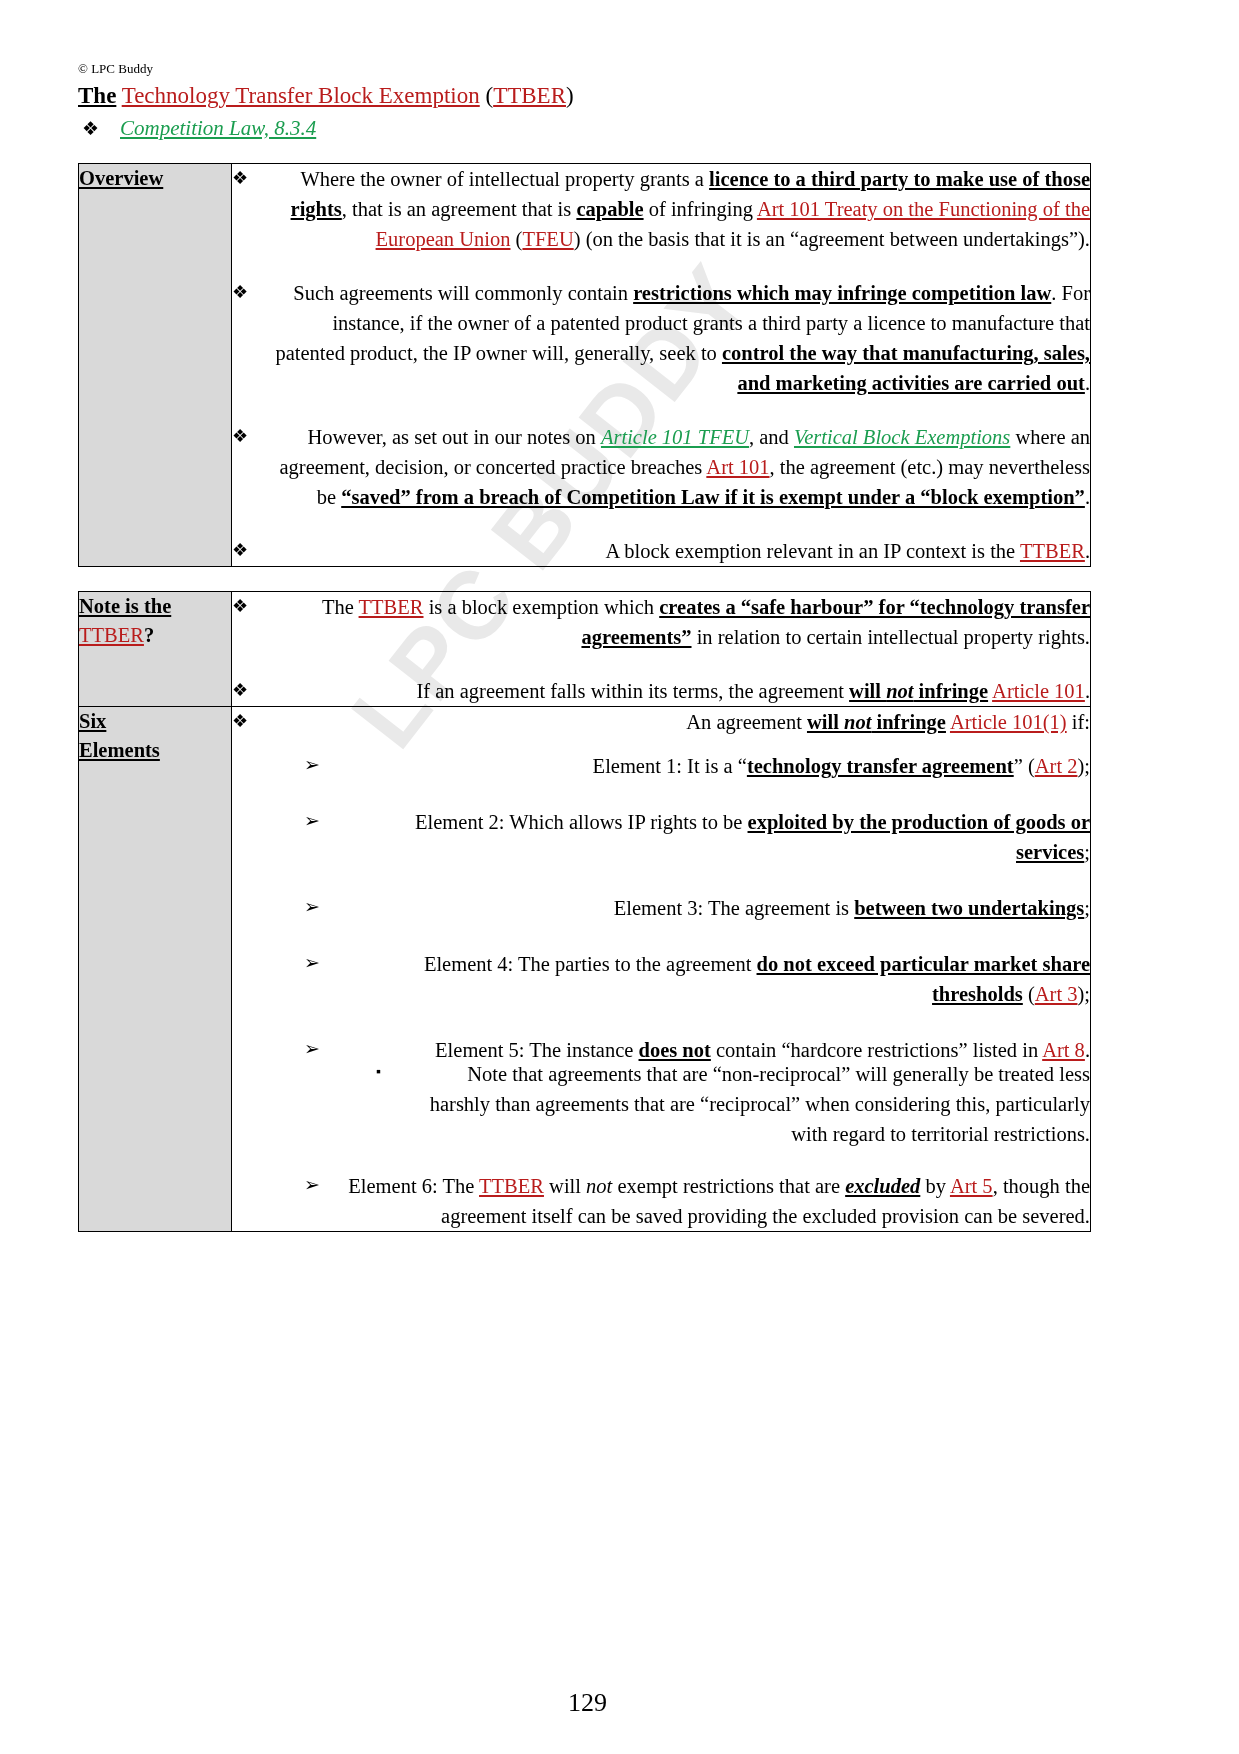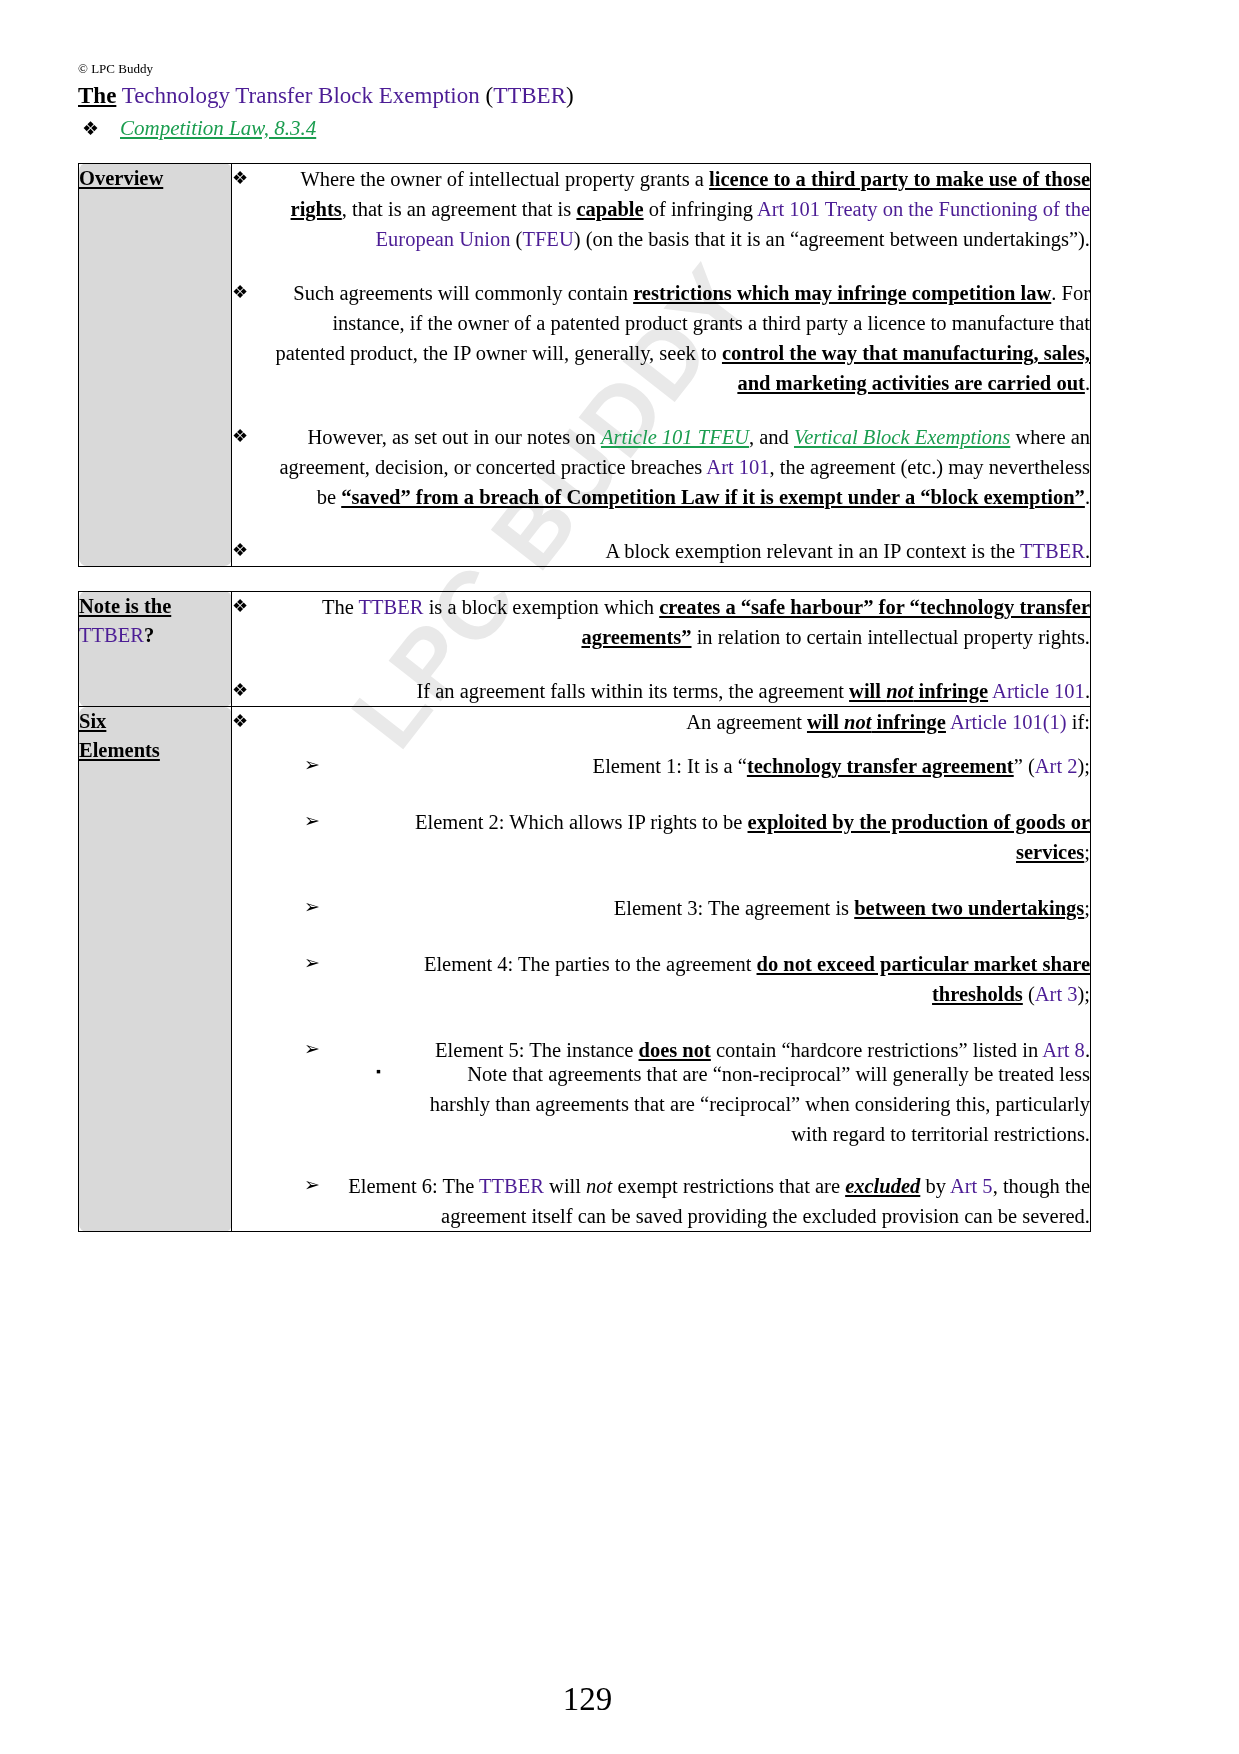--- a/index.html
+++ b/index.html
@@ -78,21 +78,21 @@
   }
   .subtitle-row .txt {
     font-size: 21px;
     font-style: italic;
     font-weight: normal;
     color: #1a9d4f;
     text-decoration: underline;
   }
 
   
-  .lnk  { color: #4c1d95; }
+  .lnk  { color: #b91c1c; text-decoration: underline; }
   .lnkg { color: #1a9d4f; text-decoration: underline; font-style: italic; }
   .bu   { font-weight: bold; text-decoration: underline; }
   .biu  { font-weight: bold; font-style: italic; text-decoration: underline; }
   .u    { }
   .i    { font-style: italic; }
   .b    { font-weight: bold; }
 
   
   table.box {
     border-collapse: collapse;
@@ -104,21 +104,20 @@
     border: 1.5px solid #000000;
     vertical-align: top;
     padding: 0;
   }
   td.label {
     width: 152px;
     background: #d9d9d9;
     padding: 14px 12px 14px 14px;
     font-size: 20.5px;
     line-height: 1.42;
-    border-radius: 8px;
   }
   td.body {
     padding: 12px 14px 16px 10px;
     font-size: 20.5px;
     line-height: 1.465;
   }
 
   
   .bl {
     display: flex;
@@ -153,21 +152,21 @@
     text-align: center;
     z-index: 2;
   }
   .footer .fline {
     font-size: 18px;
     padding-right: 118px;
     text-align: right;
     line-height: 1.3;
   }
   .footer .pno {
-    font-size: 33px;
+    font-size: 26px;
     margin-top: 8px;
     padding-right: 64px;
   }
 </style>
 </head>
 <body>
 
 <div class="page">
 
   <div class="watermark">

